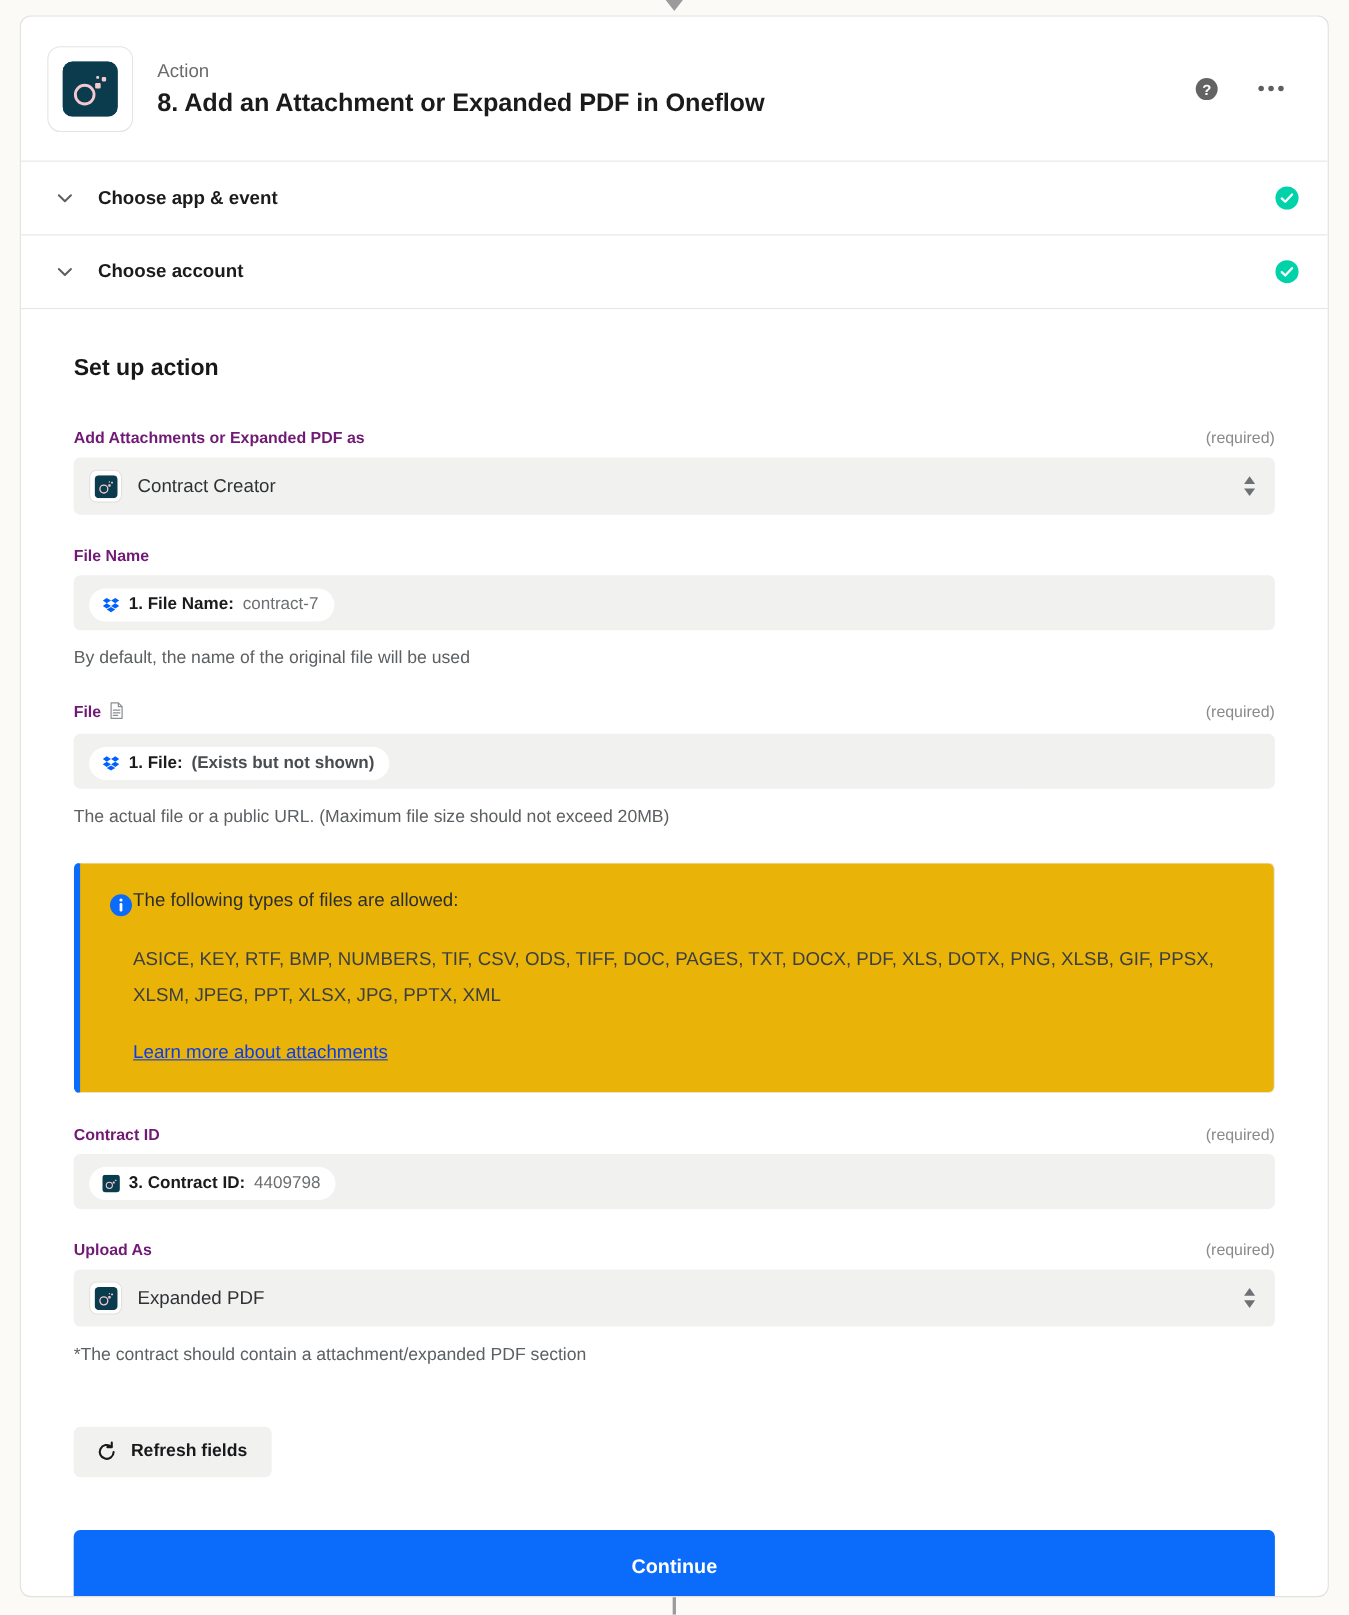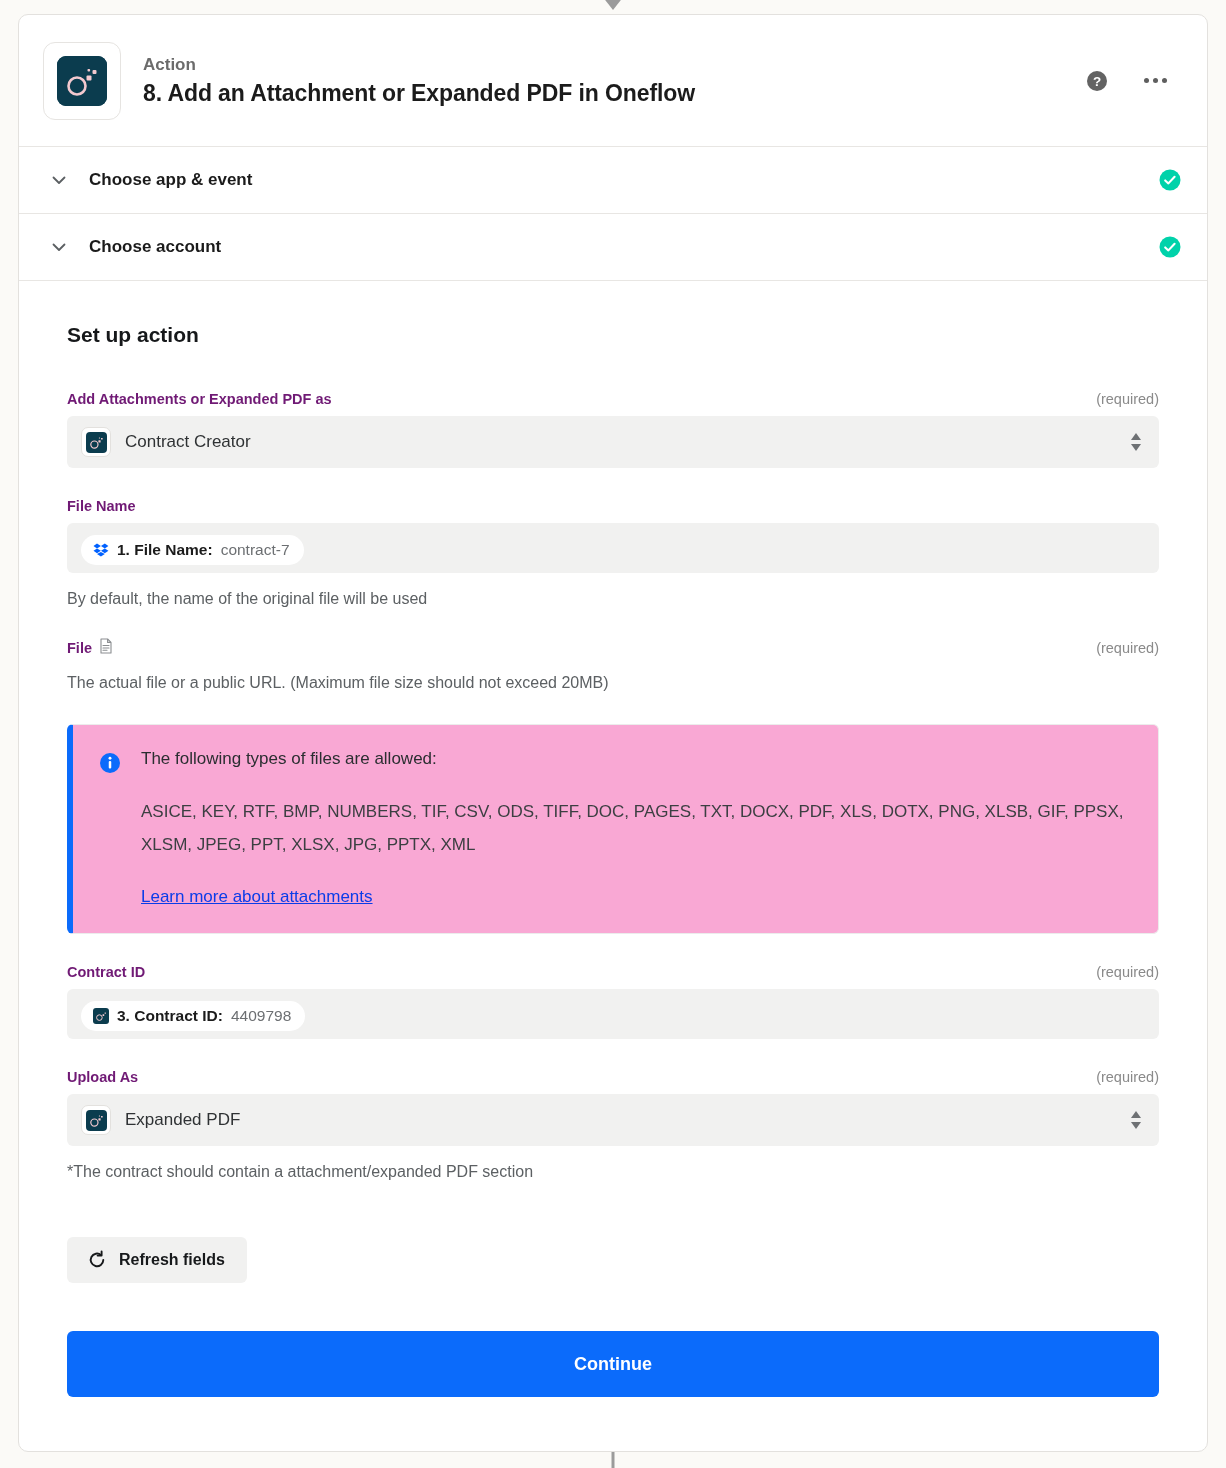--- a/index.html
+++ b/index.html
@@ -44,21 +44,21 @@
     width: 78px; height: 78px; border-radius: 12px;
     background: #fff; border: 1px solid #e6e4e1;
     display: flex; align-items: center; justify-content: center;
     flex: 0 0 auto;
   }
   .app-icon {
     width: 50px; height: 50px; border-radius: 9px;
     background: #0B3C4E; display: block;
   }
   .hdr-text { margin-left: 22px; flex: 1 1 auto; }
-  .hdr-kicker { font-size: 17px; color: #6b6b6b; margin-bottom: 5px; font-weight: bold; }
+  .hdr-kicker { font-size: 17px; color: #6b6b6b; margin-bottom: 5px; }
   .hdr-title { font-size: 23px; font-weight: 700; color: #1b1b1b; letter-spacing: -0.1px;}
   .hdr-actions { display: flex; align-items: center; gap: 30px; padding-right: 8px; }
   .help-icon { width: 22px; height: 22px; display:block; cursor: pointer; }
   .dots { display: flex; gap: 4px; align-items: center; cursor: pointer; padding: 6px; }
   .dots i { width: 5px; height: 5px; border-radius: 50%; background: #5e5e5e; display: block; }
 
   
   .section-row {
     display: flex; align-items: center;
     height: 67px; padding: 0 26px 0 30px;
@@ -108,24 +108,24 @@
     padding: 6px 14px 6px 12px; font-size: 15.5px;
   }
   .token .tok-icon { width: 16px; height: 16px; flex: 0 0 auto; display: block; }
   .token .tok-name { font-weight: 700; color: #1b1b1b; }
   .token .tok-val { color: #6c6f72; }
   .token .tok-val.strongval { color: #4a4d50; font-weight: 700; }
 
   .help-text { font-size: 16px; color: #5c6063; margin: 17px 0 0 0; }
 
   .info-box {
-    margin: 32px 0 0 0; background: #f9a8d4;
+    margin: 32px 0 0 0; background: #eab308;
     border: 1px solid #ececec; border-left: 6px solid #0B6BFB;
     border-radius: 6px; padding: 24px 26px 26px 26px;
-    display: flex; gap: 20px;
+    display: flex; 
   }
   .info-icon { width: 22px; height: 22px; flex: 0 0 auto; margin-top: 3px; }
   .info-body { flex: 1 1 auto; }
   .info-lead { font-size: 17px; color: #2b2e31; margin: 0 0 26px 0; }
   .info-types { font-size: 17px; color: #3c3f42; line-height: 1.95; margin: 0 0 26px 0; }
   .info-link {
     font-size: 17px; color: #0B3CE8; text-decoration: underline; cursor: pointer;
     display: inline-block;
   }
 
@@ -290,20 +290,35 @@
             <span>
               <svg width="14" height="16" viewBox="0 0 14 16" aria-hidden="true">
                 <path d="M2 1 H8.6 L12 4.4 V15 H2 Z" fill="#ffffff" stroke="#8b8e91" stroke-width="1.1" stroke-linejoin="round"></path>
                 <path d="M8.6 1 V4.4 H12" fill="none" stroke="#8b8e91" stroke-width="1.1" stroke-linejoin="round"></path>
                 <path d="M4 7.5 H10 M4 10 H10 M4 12.3 H8" stroke="#8b8e91" stroke-width="1.1" stroke-linecap="round"></path>
               </svg>
             </span>
           </span>
           <span class="required">(required)</span>
         </div>
+        <div class="token-box">
+          <span class="token">
+            <span class="tok-icon">
+              <svg width="16" height="16" viewBox="0 0 16 16" aria-hidden="true">
+                <path d="M4 1.6 L0.5 4 L4 6.4 L7.9 4 Z" fill="#0061FF"></path>
+                <path d="M11.8 1.6 L8 4 L11.8 6.4 L15.4 4 Z" fill="#0061FF"></path>
+                <path d="M0.5 8.8 L4 11.2 L7.9 8.8 L4 6.4 Z" fill="#0061FF"></path>
+                <path d="M8 8.8 L11.8 11.2 L15.4 8.8 L11.8 6.4 Z" fill="#0061FF"></path>
+                <path d="M4 12.1 L7.9 14.5 L11.8 12.1 L7.9 9.9 Z" fill="#0061FF"></path>
+              </svg>
+            </span>
+            <span class="tok-name">1. File:</span>
+            <span class="tok-val strongval">(Exists but not shown)</span>
+          </span>
+        </div>
         <p class="help-text">The actual file or a public URL. (Maximum file size should not exceed 20MB)</p>
       </div>
 
       
       <div class="info-box">
         <span class="info-icon">
           <svg width="22" height="22" viewBox="0 0 22 22" aria-hidden="true">
             <circle cx="11" cy="11" r="10" fill="#0B6BFB"></circle>
             <circle cx="11" cy="6.2" r="1.45" fill="#ffffff"></circle>
             <rect x="9.75" y="9" width="2.5" height="7.6" rx="1.1" fill="#ffffff"></rect>

